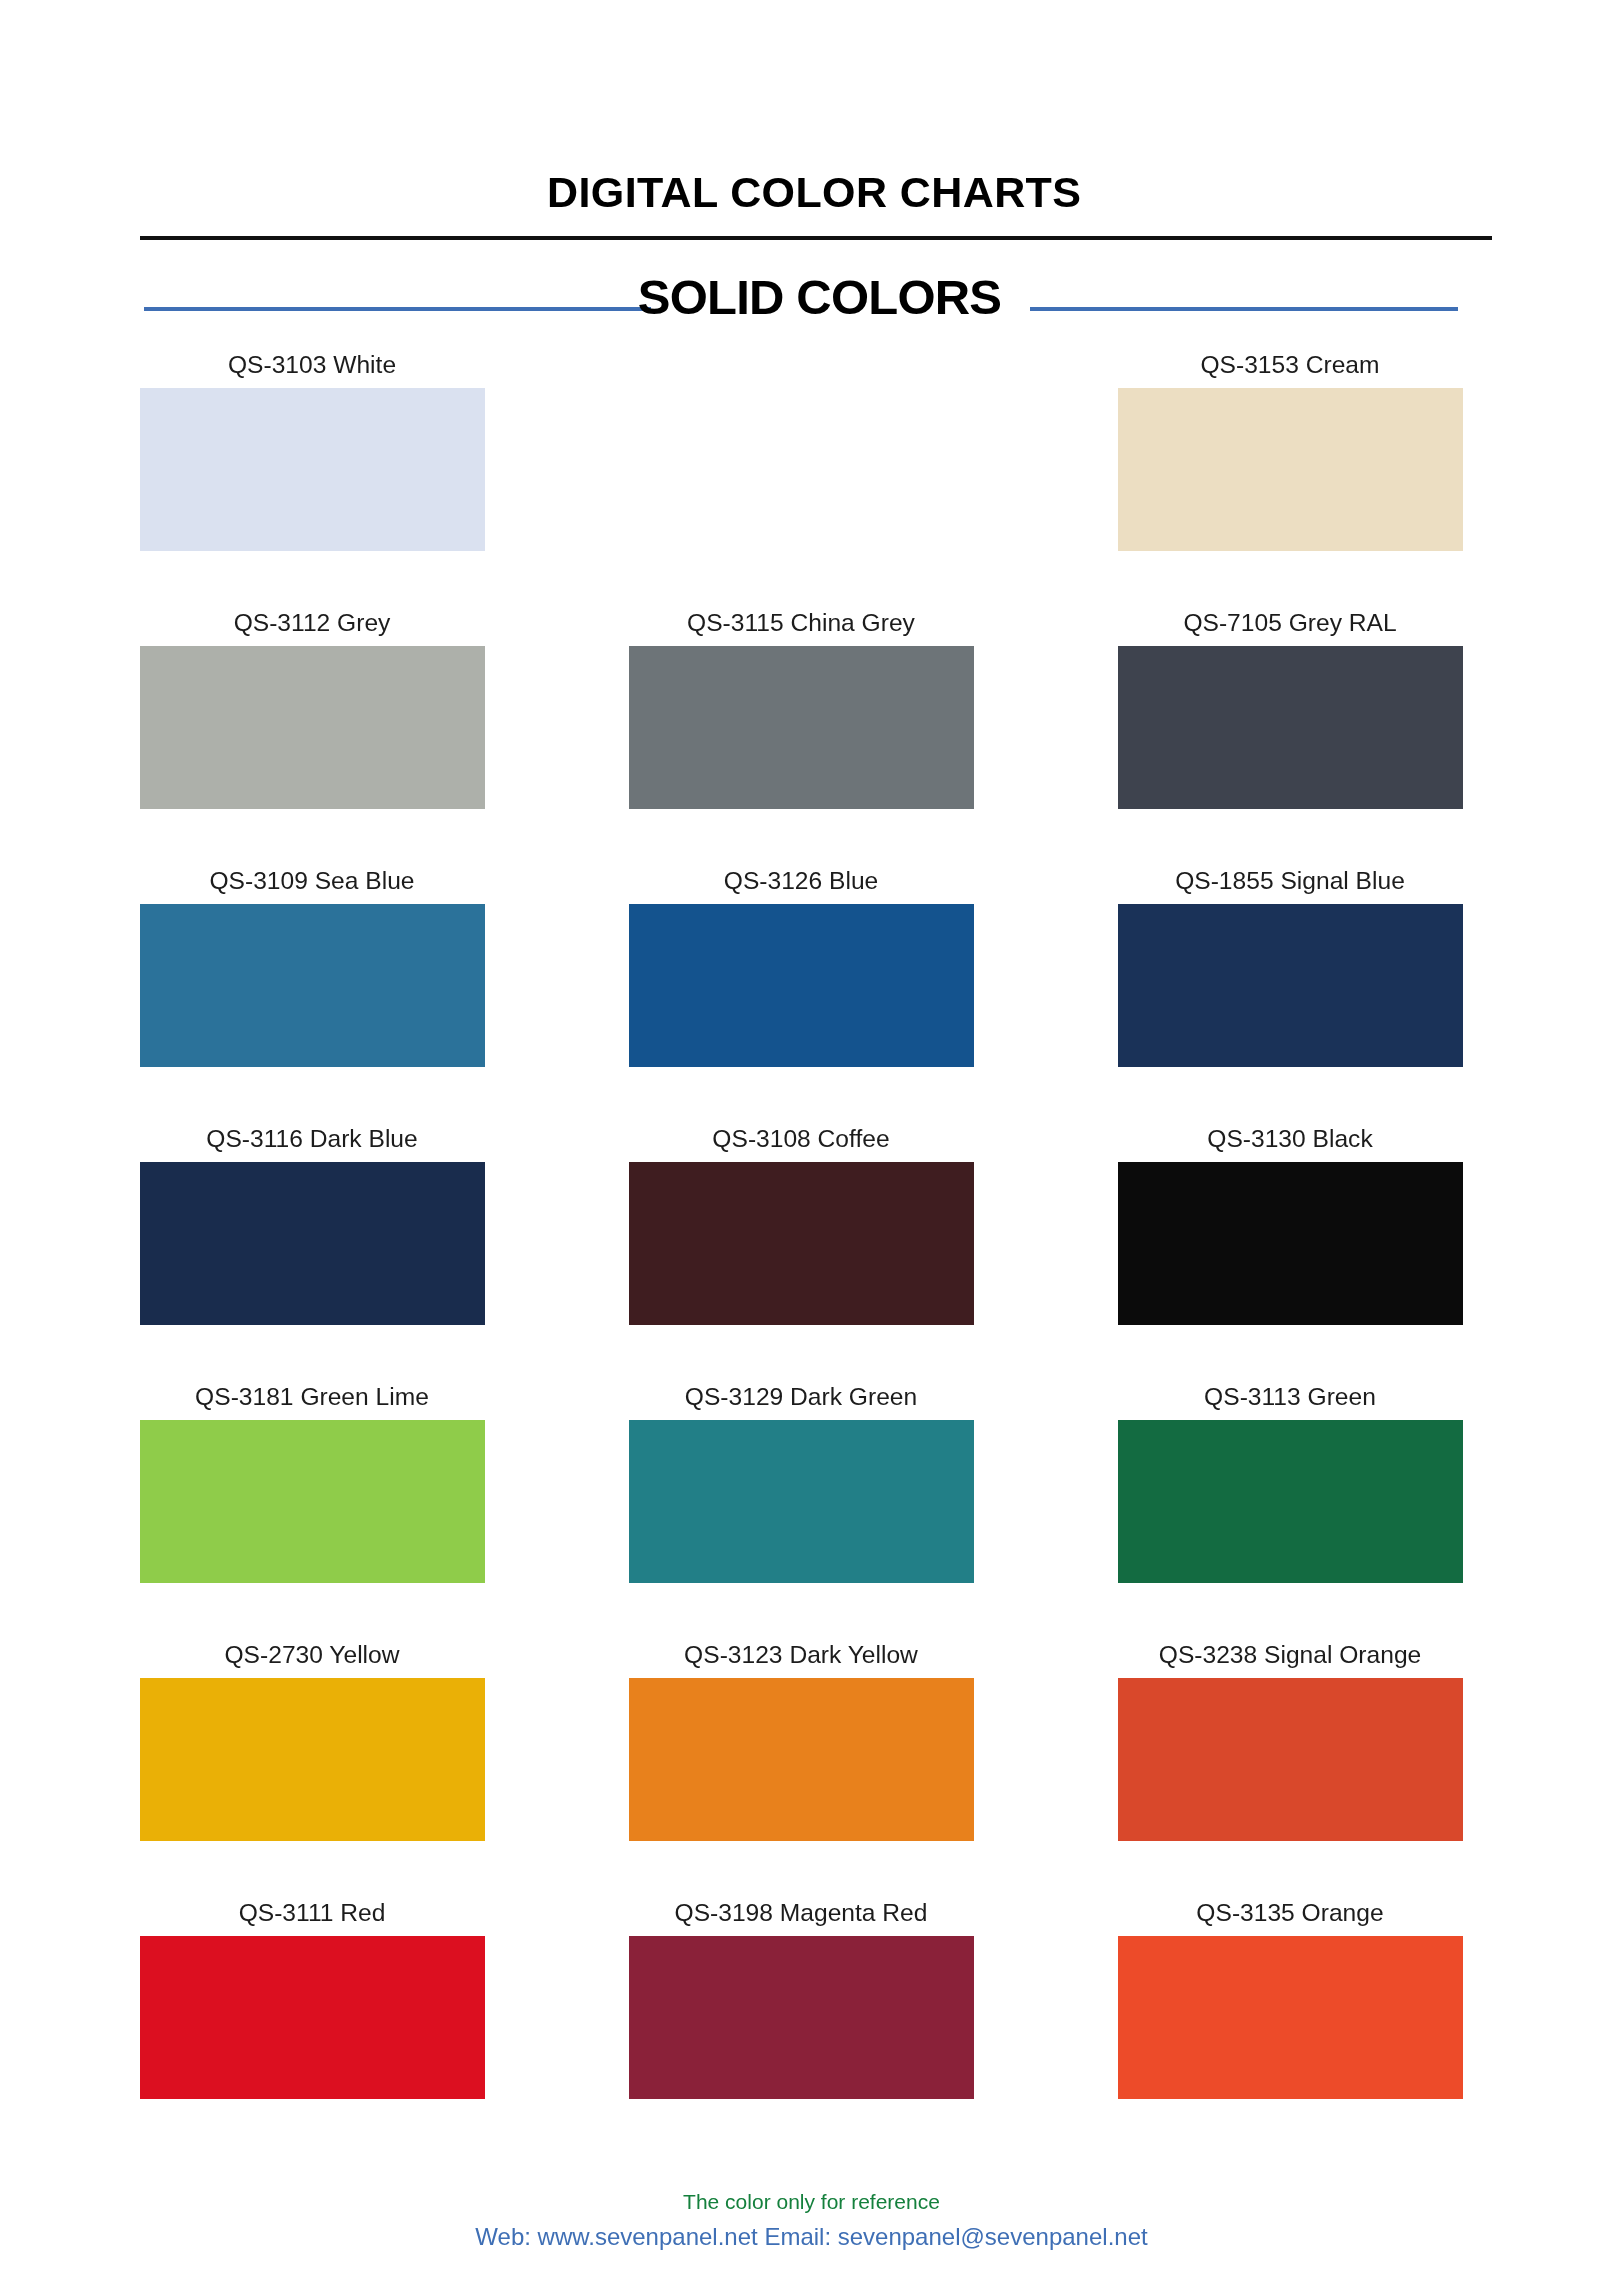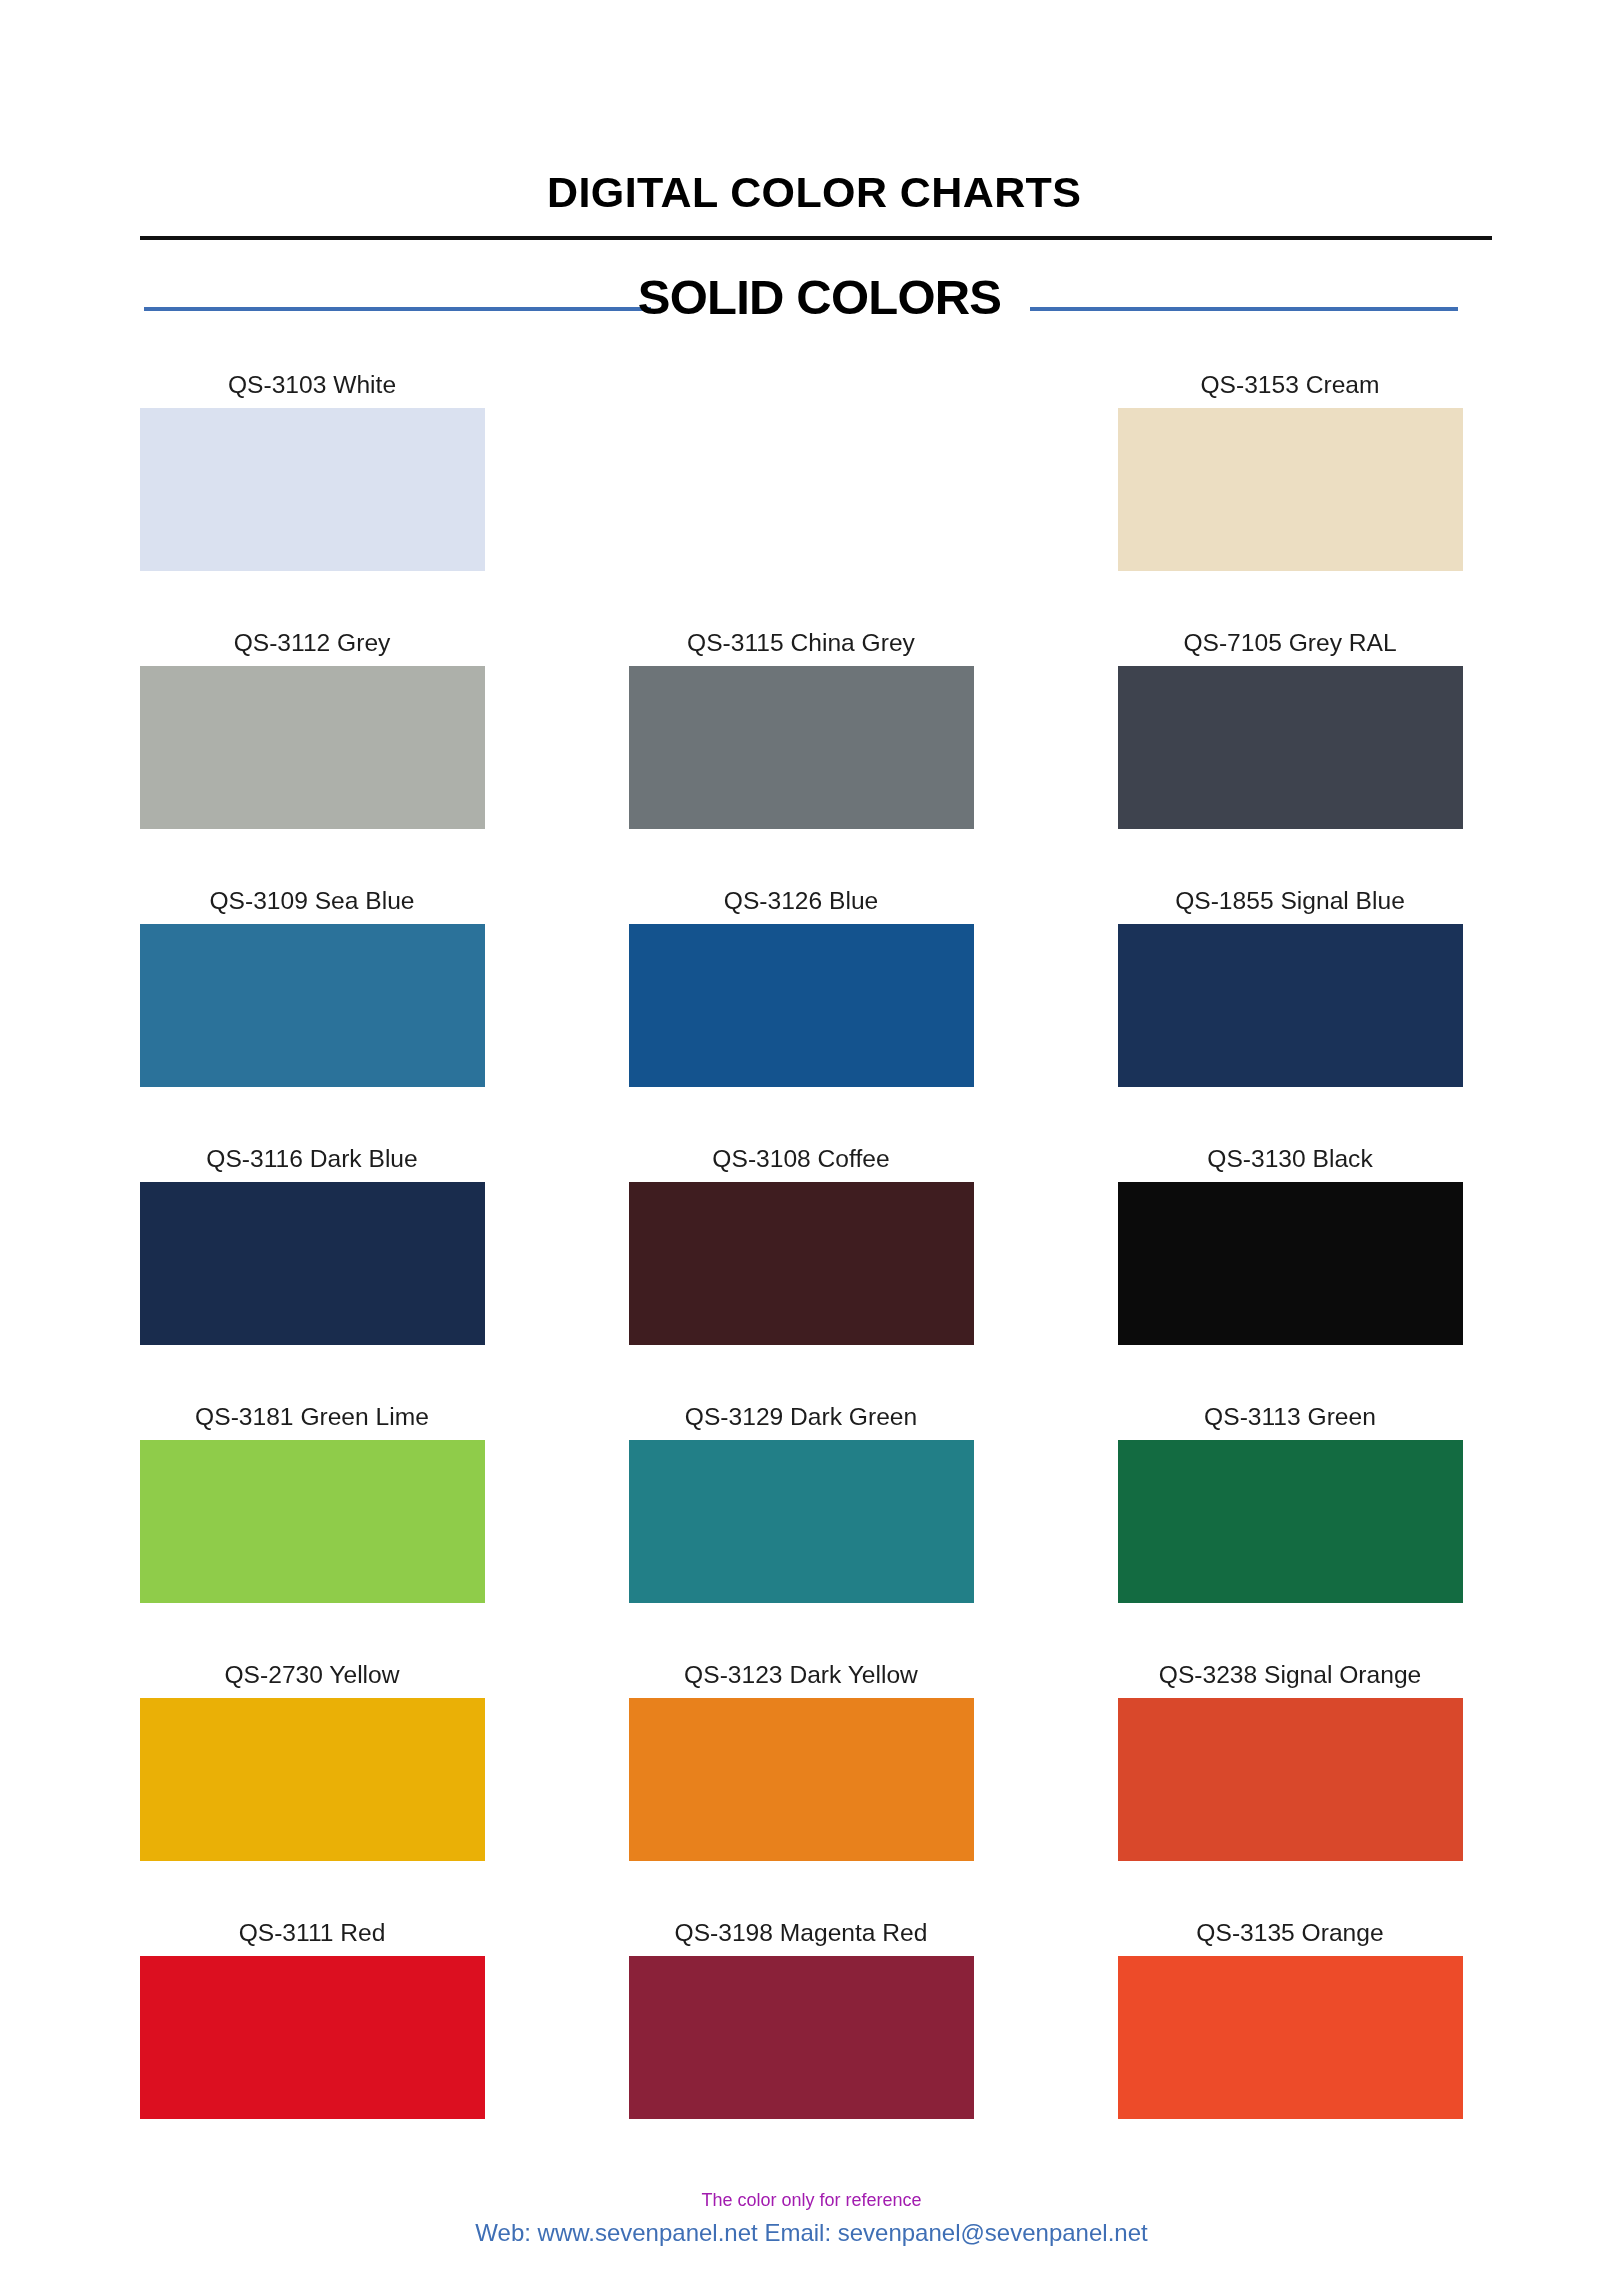--- a/index.html
+++ b/index.html
@@ -107,21 +107,21 @@
     font-size: 49px;
     letter-spacing: -0.8px;
     color: #000000;
     padding-left: 8px;
   }
 
   
   .grid {
     position: absolute;
     left: 0;
-    top: 371px;
+    top: 351px;
     width: 1623px;
   }
   .row {
     position: relative;
     width: 1623px;
     height: 258px;
   }
   .cell {
     position: absolute;
     top: 0;
@@ -155,22 +155,22 @@
   
   .footer {
     position: absolute;
     left: 0;
     top: 2188px;
     width: 1623px;
     text-align: center;
   }
   .footer-note {
     font-family: "Liberation Sans", sans-serif;
-    font-size: 18px;
-    color: #a21caf;
+    font-size: 21px;
+    color: #15803d;
     line-height: 1.35;
   }
   .footer-contact {
     font-family: "Liberation Sans", sans-serif;
     font-size: 24px;
     color: #3f6fb5;
     line-height: 1.35;
     margin-top: 4.8px;
   }
 </style>

